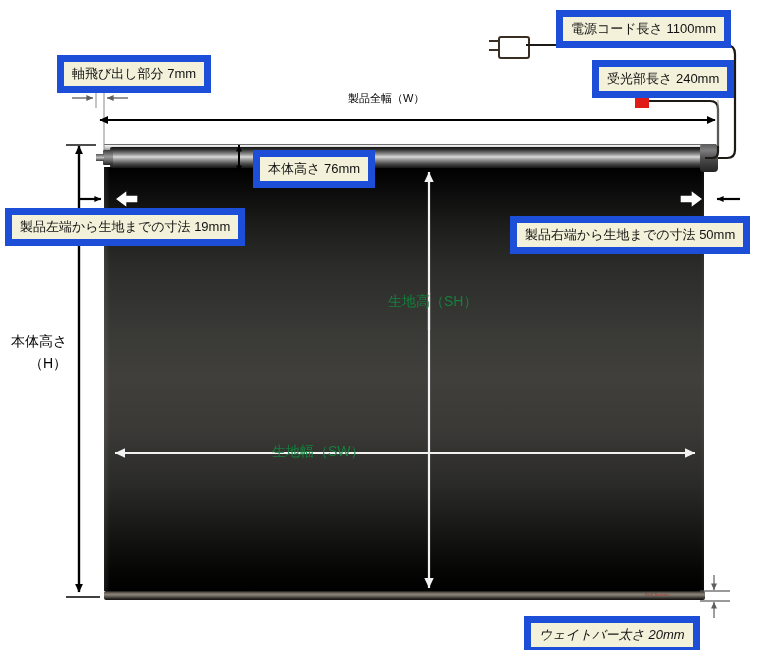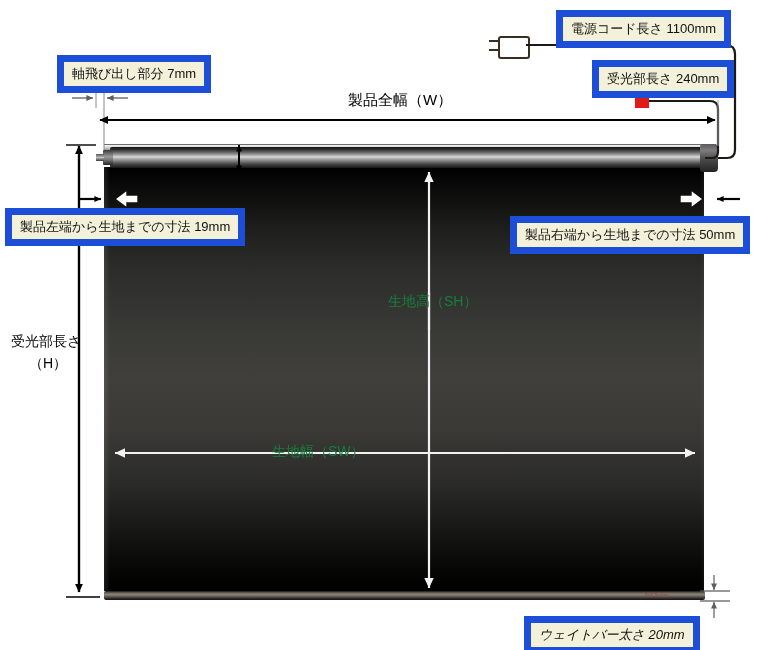--- a/index.html
+++ b/index.html
@@ -19,21 +19,21 @@
     font-size:13px;
     line-height:1;
     padding:5px 8px 6px 8px;
     white-space:nowrap;
     box-sizing:border-box;
     letter-spacing:0px;
   }
 
   
   .plain{position:absolute;font-size:14px;white-space:nowrap;color:#000;}
-  .plain-w{font-size:15px;}
+  .plain-w{font-size:11px;}
   .white-txt{position:absolute;font-size:14px;white-space:nowrap;color:#15803d;}
 
   
   #toprail{
     position:absolute;
     background:linear-gradient(to bottom,#f6f6f6 0%,#cfcfcf 45%,#7e7e7e 100%);
     border-top:1px solid #6e6e6e;
   }
   #roller{
     position:absolute;
@@ -194,29 +194,30 @@
 
     <path d="M703,199 L691,190 L691,195 L680,195 L680,203 L691,203 L691,208 z" fill="#ffffff" stroke="#111111" stroke-width="1.4" stroke-linejoin="miter"></path>
   </svg>
 
   <div class="label" style="left:57px;top:55px;">軸飛び出し部分 7mm</div>
 
   <div class="label" style="left:556px;top:10px;">電源コード長さ 1100mm</div>
 
   <div class="label" style="left:592px;top:60px;">受光部長さ 240mm</div>
 
+  <div class="label" style="left:253px;top:150px;">本体高さ 76mm</div>
 
   <div class="label" style="left:5px;top:208px;">製品左端から生地までの寸法 19mm</div>
 
   <div class="label" style="left:510px;top:216px;">製品右端から生地までの寸法 50mm</div>
 
   <div class="label" style="left:524px;top:616px;font-style:italic;">ウェイトバー太さ 20mm</div>
 
   <div class="plain plain-w" style="left:348px;top:91px;">製品全幅（W）</div>
 
-  <div class="plain" style="left:11px;top:333px;">受光部長さ</div>
+  <div class="plain" style="left:11px;top:333px;">本体高さ</div>
   <div class="plain" style="left:29px;top:355px;">（H）</div>
 
   <div class="white-txt" style="left:388px;top:293px;">生地高（SH）</div>
 
   <div class="white-txt" style="left:272px;top:443px;">生地幅（SW）</div>
 
 </div>
 
 </body></html>

